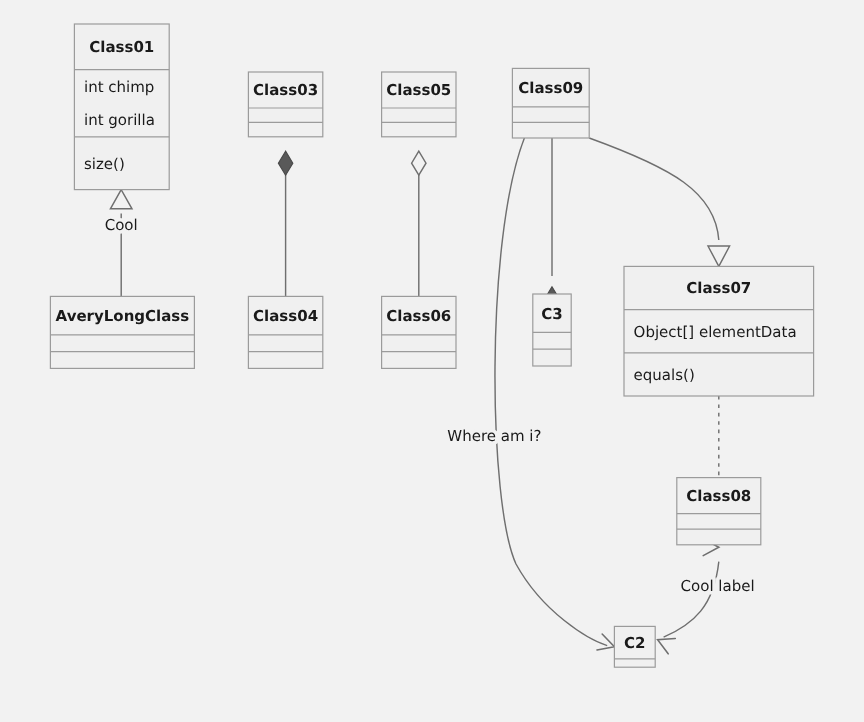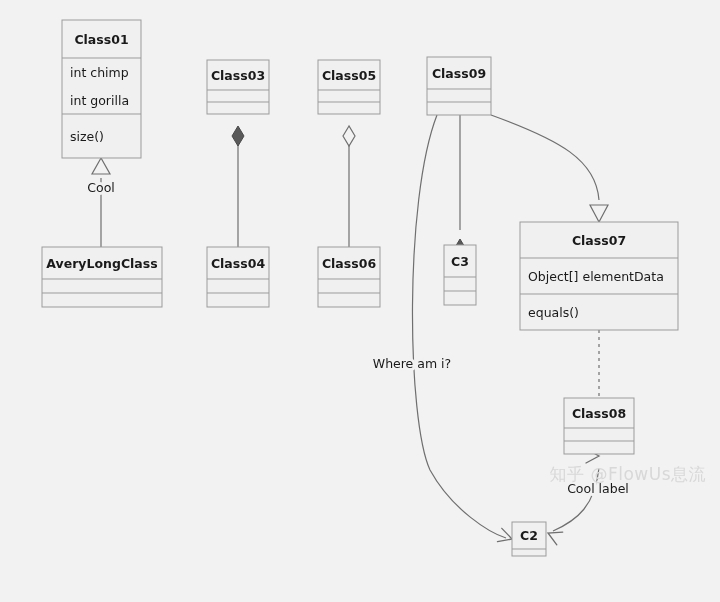--- a/index.html
+++ b/index.html
@@ -216,14 +216,13 @@
     <g id="labels-layer">
         <text x="101" y="188" stroke="#f2f2f2" stroke-width="6" stroke-linejoin="round" class="edge-label">Cool</text>
         <text x="101" y="188" class="edge-label">Cool</text>
         <text x="412" y="364" stroke="#f2f2f2" stroke-width="6" stroke-linejoin="round" class="edge-label">Where am i?</text>
         <text x="412" y="364" class="edge-label">Where am i?</text>
         <text x="598" y="489" stroke="#f2f2f2" stroke-width="6" stroke-linejoin="round" class="edge-label">Cool label</text>
         <text x="598" y="489" class="edge-label">Cool label</text>
       </g>
   </svg>
 
-  <div class="watermark">知乎 @FlowUs息流</div>
 </div>
 
 </body></html>

